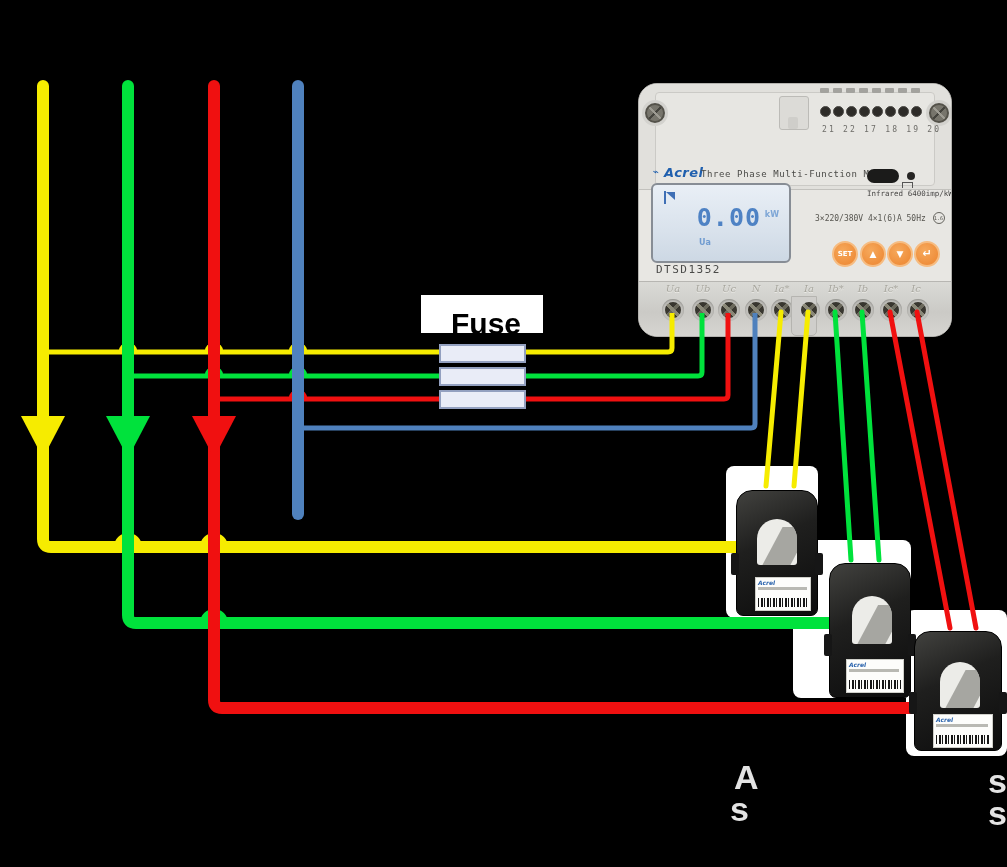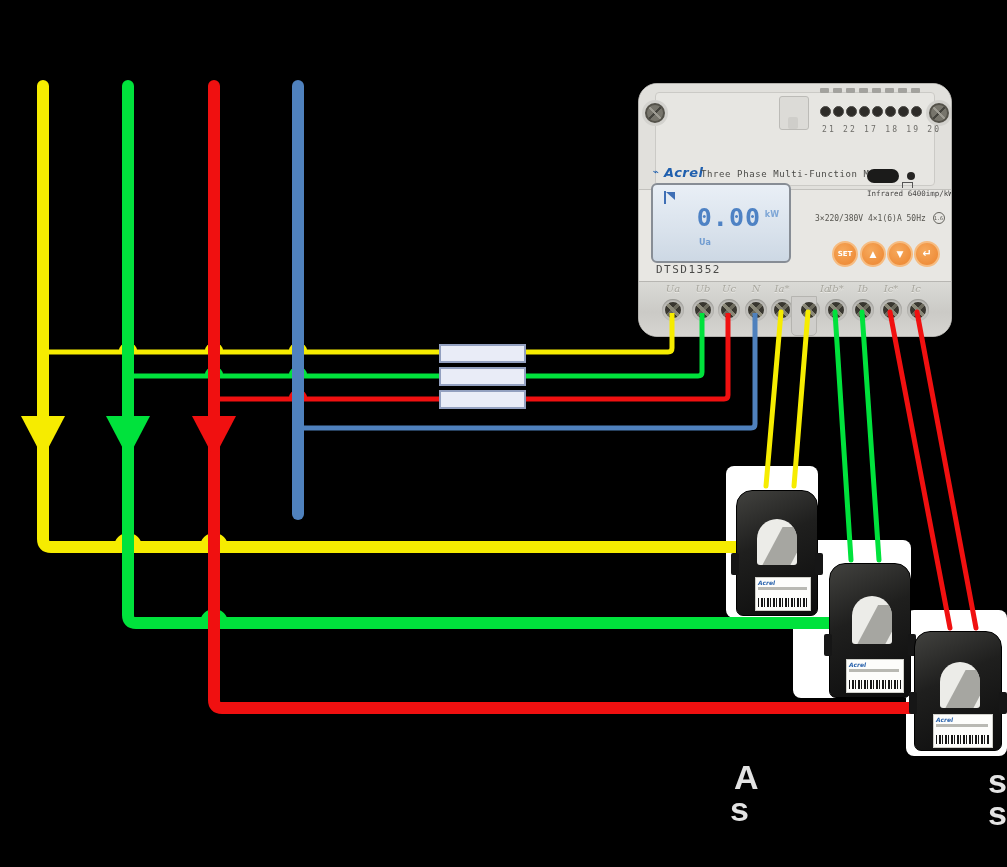--- a/index.html
+++ b/index.html
@@ -196,21 +196,21 @@
       </div>
 
     <div id="model">DTSD1352</div>
 
     <div id="strip"></div>
     <span class="tlabel" style="left:19px;">Ua</span>
     <span class="tlabel" style="left:49px;">Ub</span>
     <span class="tlabel" style="left:75px;">Uc</span>
     <span class="tlabel" style="left:102px;">N</span>
     <span class="tlabel" style="left:128px;">Ia*</span>
-    <span class="tlabel" style="left:171px;">Ia</span>
+    <span class="tlabel" style="left:155px;">Ia</span>
     <span class="tlabel" style="left:182px;">Ib*</span>
     <span class="tlabel" style="left:209px;">Ib</span>
     <span class="tlabel" style="left:237px;">Ic*</span>
     <span class="tlabel" style="left:262px;">Ic</span>
 
     <div class="tbase" style="left:23px;"></div>
     <div class="tbase" style="left:53px;"></div>
     <div class="tbase" style="left:79px;"></div>
     <div class="tbase" style="left:106px;"></div>
     <div class="tbase" style="left:132px;"></div>
@@ -225,20 +225,23 @@
     <div class="tscrew" style="left:82px;"></div>
     <div class="tscrew" style="left:109px;"></div>
     <div class="tscrew" style="left:135px;"></div>
     <div class="tscrew" style="left:162px;"></div>
     <div class="tscrew" style="left:189px;"></div>
     <div class="tscrew" style="left:216px;"></div>
     <div class="tscrew" style="left:244px;"></div>
     <div class="tscrew" style="left:271px;"></div>
   </div>
 
+  <div class="abs" id="fuse-label-box" style="z-index:2;">
+    <span id="fuse-label-text">Fuse</span>
+  </div>
 
   <svg class="abs" id="wires" width="1007" height="867" viewBox="0 0 1007 867">
 
     <g fill="none" stroke-width="5">
       <path d="M43,352 H121 a7,7 0 0 1 14,0 H207 a7,7 0 0 1 14,0 H291 a7,7 0 0 1 14,0 H668 Q672,352 672,348 V313" stroke="#f6ec00"></path>
       <path d="M128,376 H207 a7,7 0 0 1 14,0 H291 a7,7 0 0 1 14,0 H698 Q702,376 702,372 V313" stroke="#00e23c"></path>
       <path d="M214,399 H291 a7,7 0 0 1 14,0 H724 Q728,399 728,395 V313" stroke="#f01010"></path>
       <path d="M298,428 H751 Q755,428 755,424 V313" stroke="#4f81bd"></path>
     </g>
 

